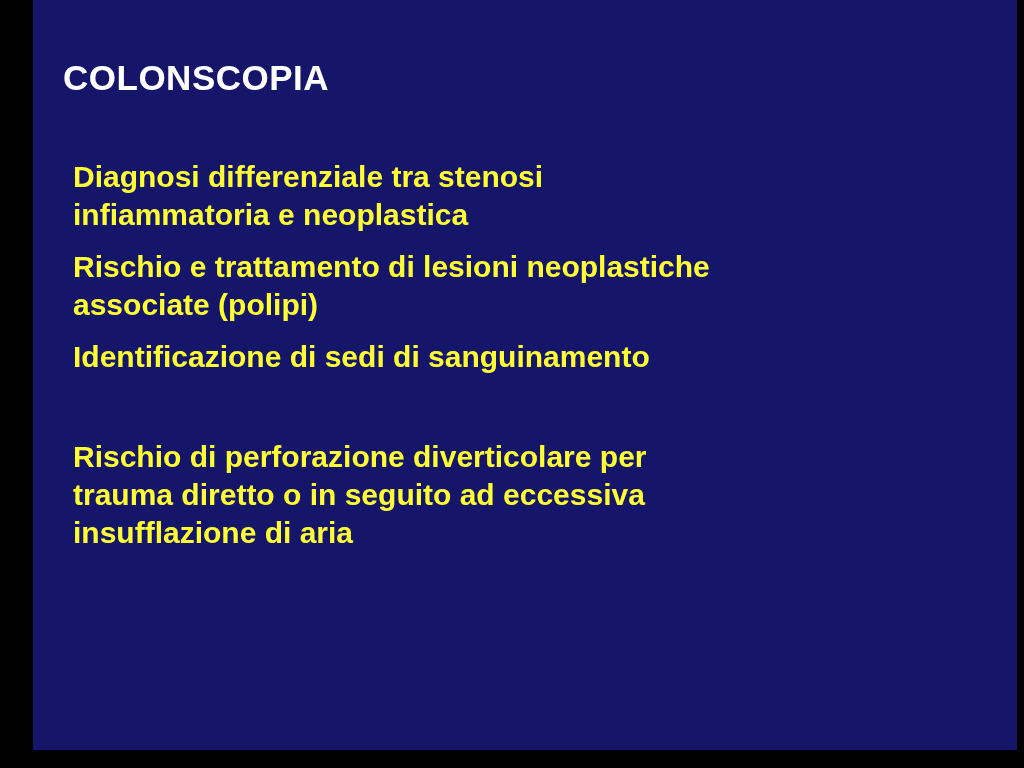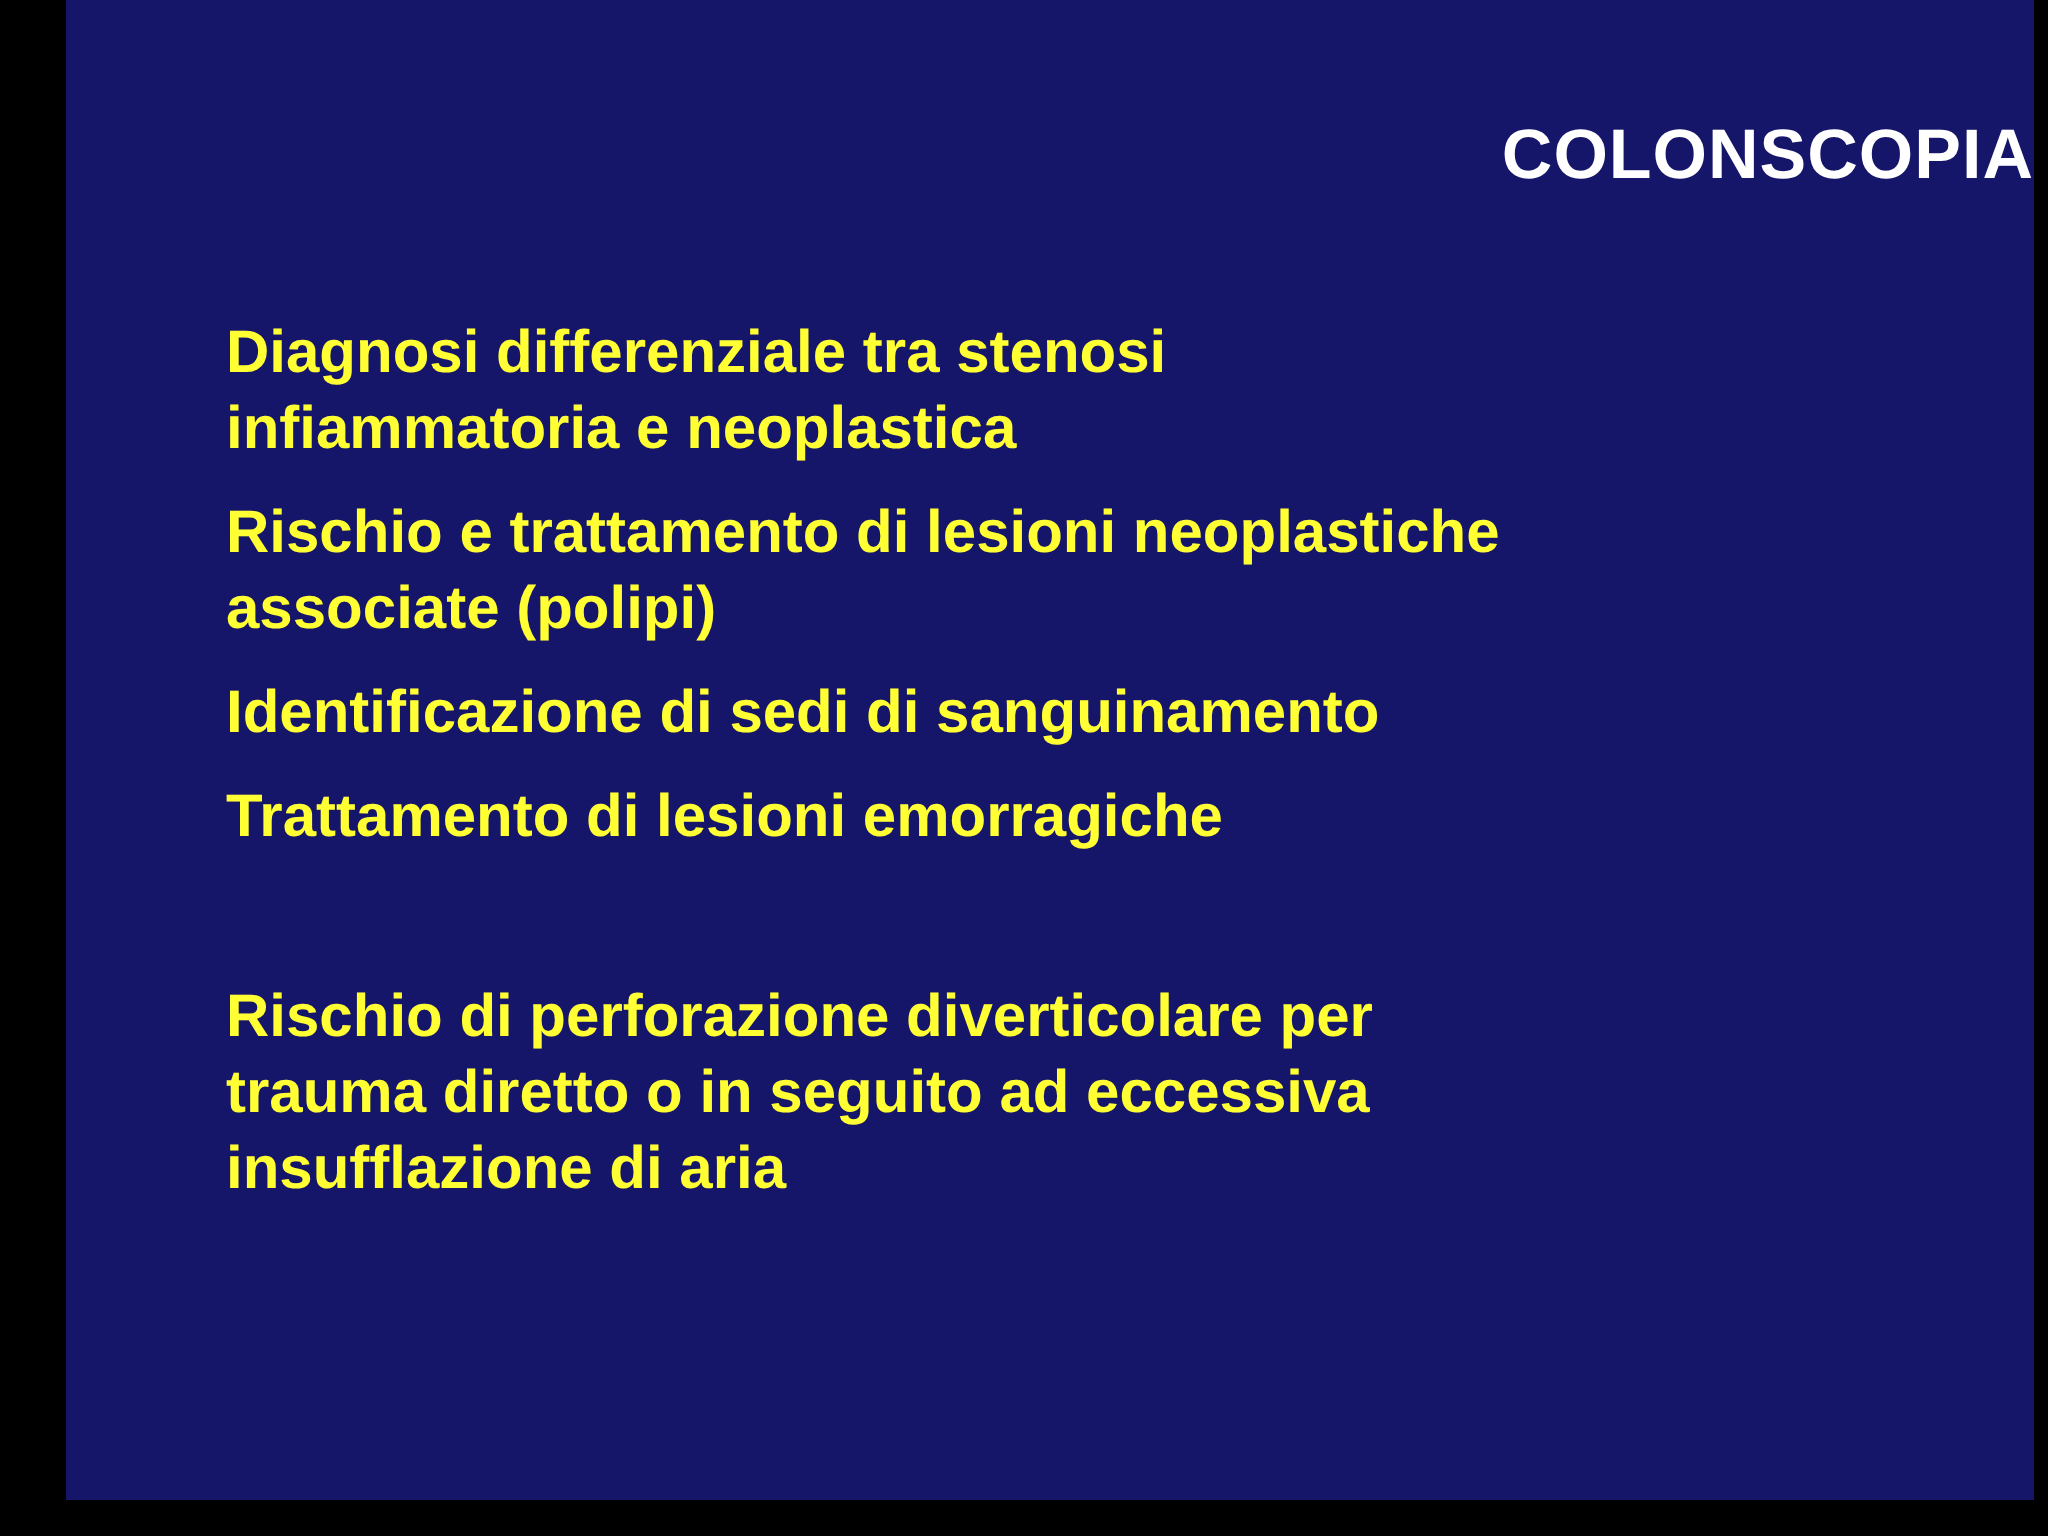--- a/index.html
+++ b/index.html
@@ -28,34 +28,33 @@
     position: relative;
     width: 100%;
     height: 100%;
     background: #151569;
   }
   #title {
     position: absolute;
     top: 58px;
     left: 0;
     width: 100%;
-    text-align: right;
+    text-align: left;
     color: #ffffff;
     font-size: 35px;
     font-weight: bold;
     letter-spacing: 0.5px;
     padding-left: 30px;
     box-sizing: border-box;
   }
   #body {
     position: absolute;
     top: 158px;
     left: 40px;
     width: 900px;
-    margin-left: 40px;
   }
   .para {
     color: #ffff33;
     font-size: 30px;
     font-weight: bold;
     line-height: 38px;
     margin-bottom: 14px;
     white-space: pre-line;
   }
   .para.gap {
@@ -69,20 +68,19 @@
   <div id="inner">
 
     <div id="title">COLONSCOPIA</div>
 
     <div id="body">
       <div class="para">Diagnosi differenziale tra stenosi
 infiammatoria e neoplastica</div>
       <div class="para">Rischio e trattamento di lesioni neoplastiche
 associate (polipi)</div>
       <div class="para">Identificazione di sedi di sanguinamento</div>
-      <div class="para">Trattamento di lesioni emorragiche</div>
       <div class="para gap">Rischio di perforazione diverticolare per
 trauma diretto o in seguito ad eccessiva
 insufflazione di aria</div>
     </div>
 
   </div>
 </div>
 
 </body></html>

